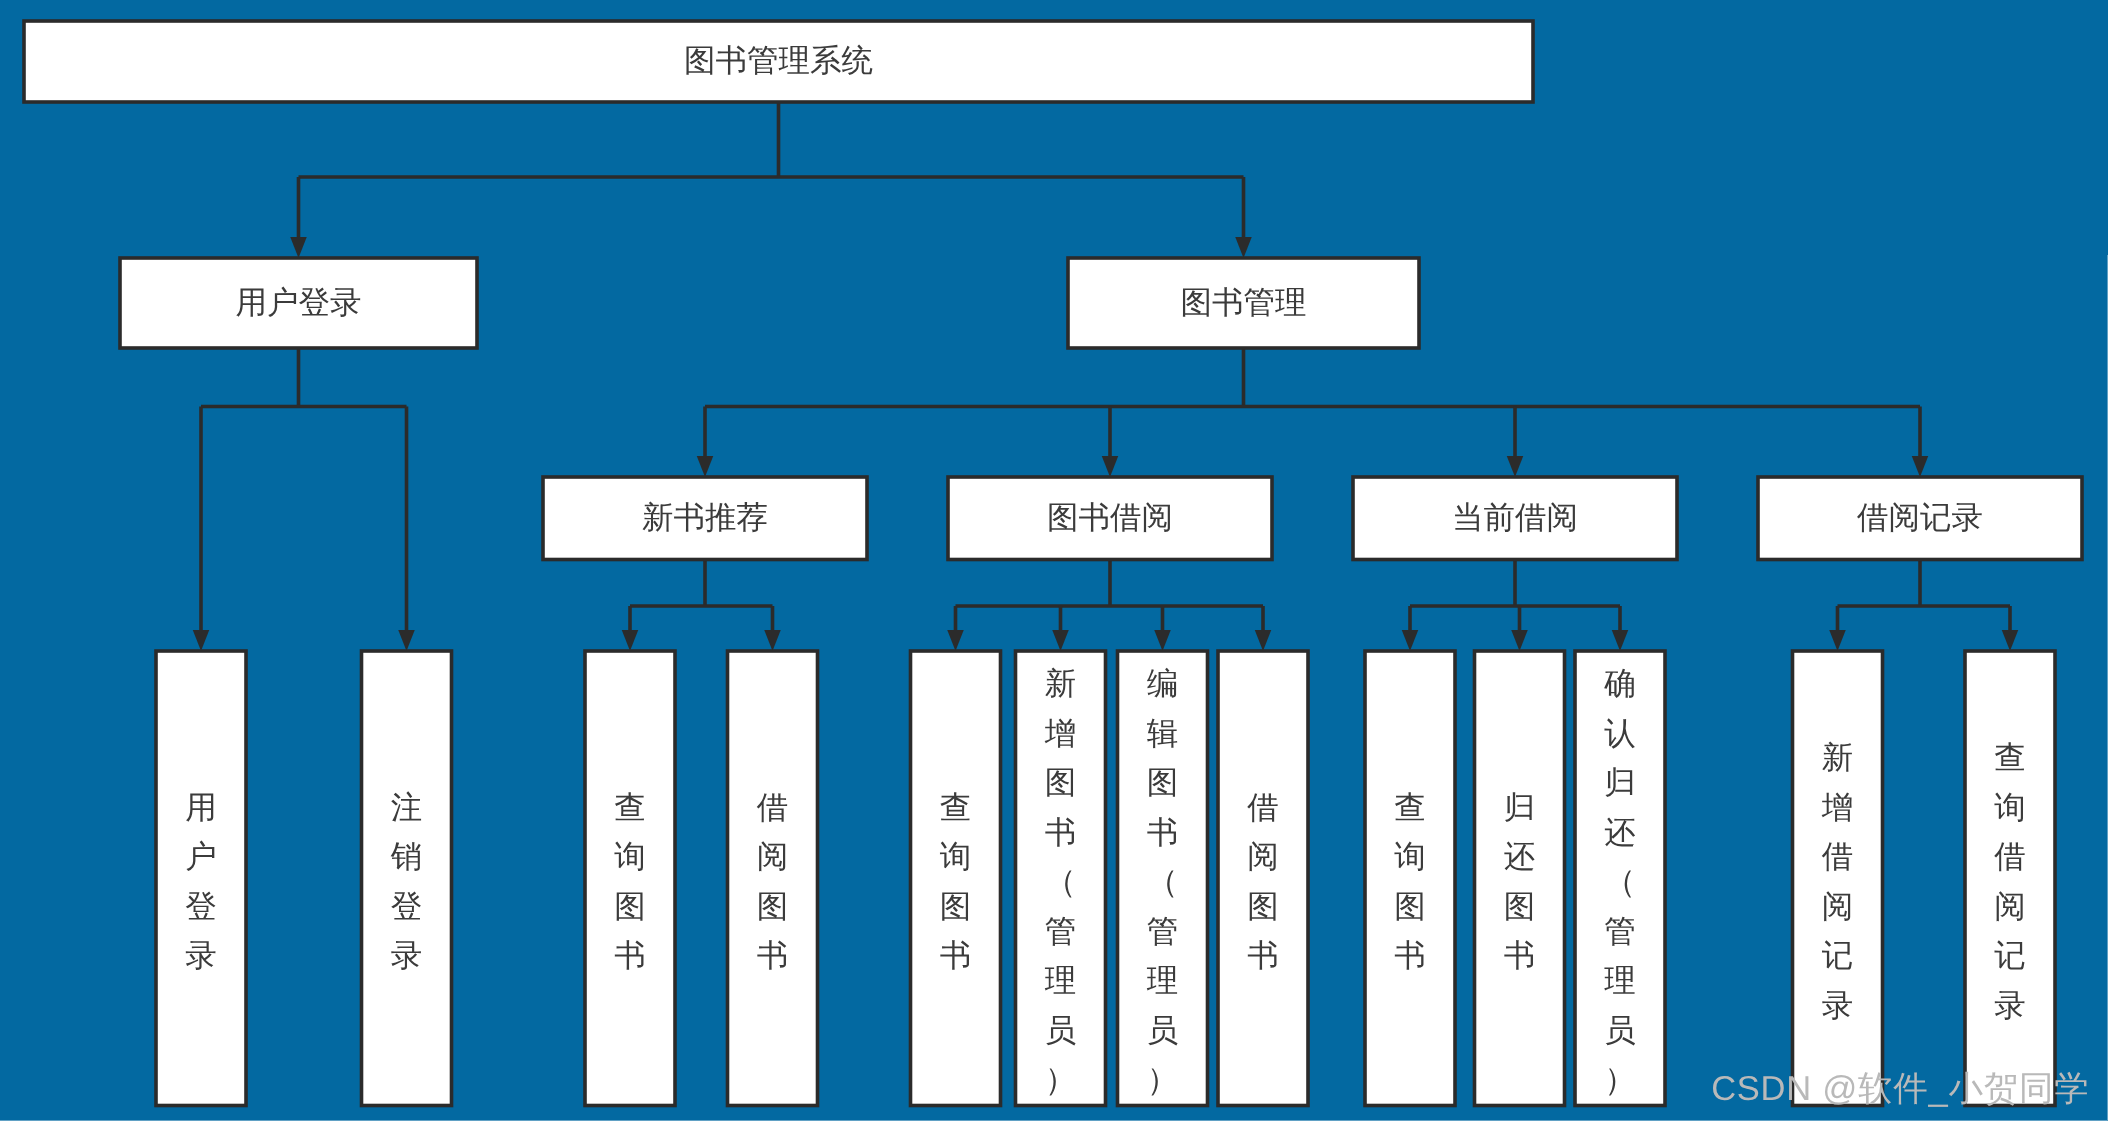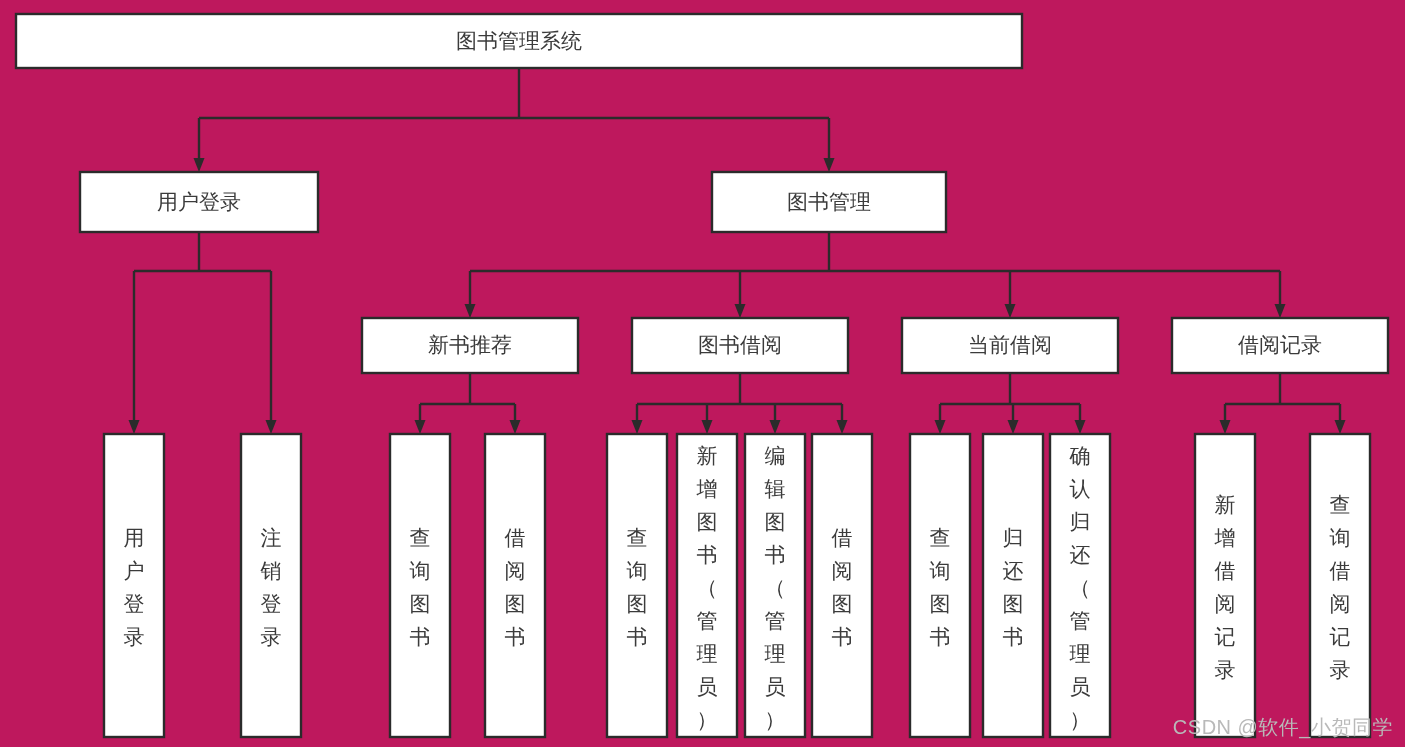--- a/index.html
+++ b/index.html
@@ -10,21 +10,21 @@
   body {
     width: 1405px;
     height: 747px;
     font-family: "Liberation Sans", "DejaVu Sans", sans-serif;
     overflow: hidden;
   }
   #diagram-root {
     position: relative;
     width: 1405px;
     height: 747px;
-    background: #be185d;
+    background: #0369a1;
     text-align: right;
   }
   svg#diagram-svg {
     position: absolute;
     left: 0;
     top: 0;
     width: 1405px;
     height: 747px;
     display: block;
   }
@@ -53,21 +53,21 @@
   }
   .arrow-head {
     fill: #2b2b2b;
     stroke: none;
   }
   .watermark {
     position: absolute;
     right: 12px;
     bottom: 6px;
     font-family: "Liberation Sans", "DejaVu Sans", sans-serif;
-    font-size: 20px;
+    font-size: 23px;
     color: #b9b9b9;
     white-space: nowrap;
     letter-spacing: 0.5px;
   }
 </style>
 </head>
 <body>
 
 <div id="diagram-root">
   <svg id="diagram-svg" viewBox="0 0 1405 747">

